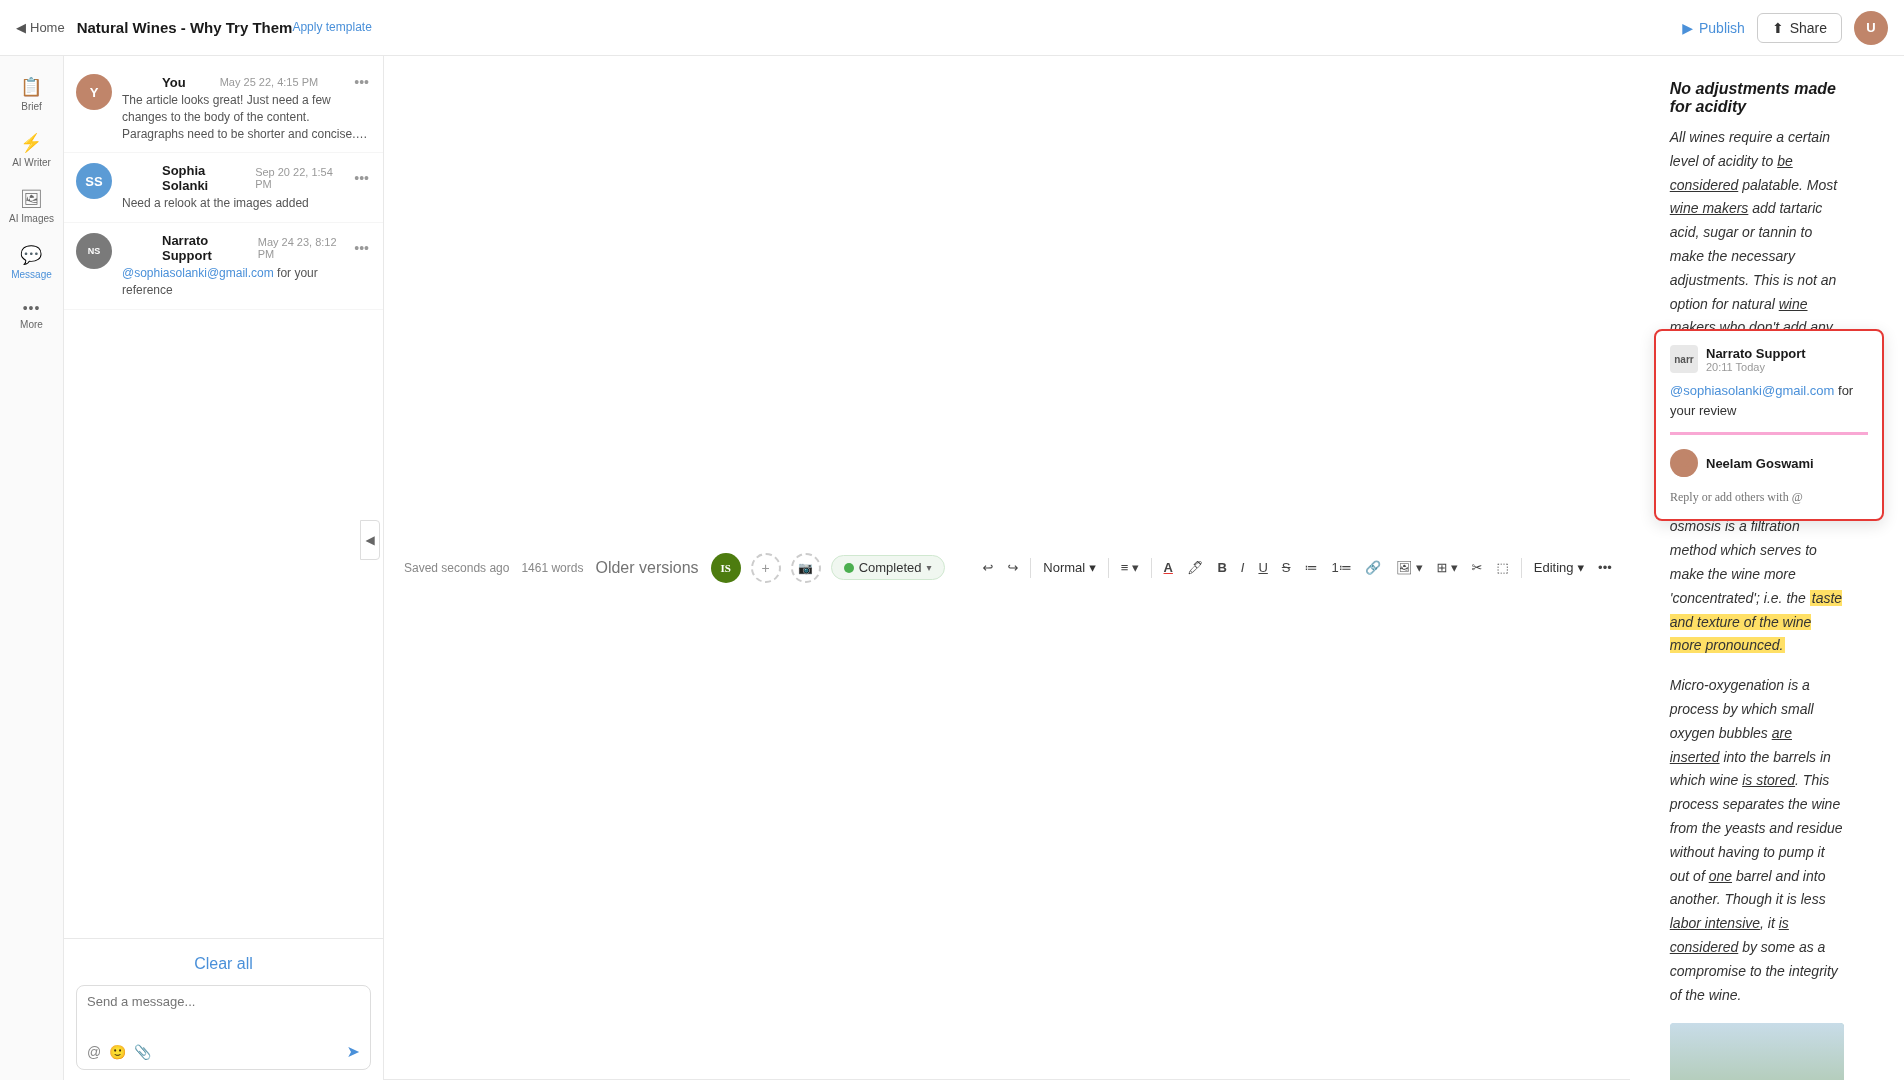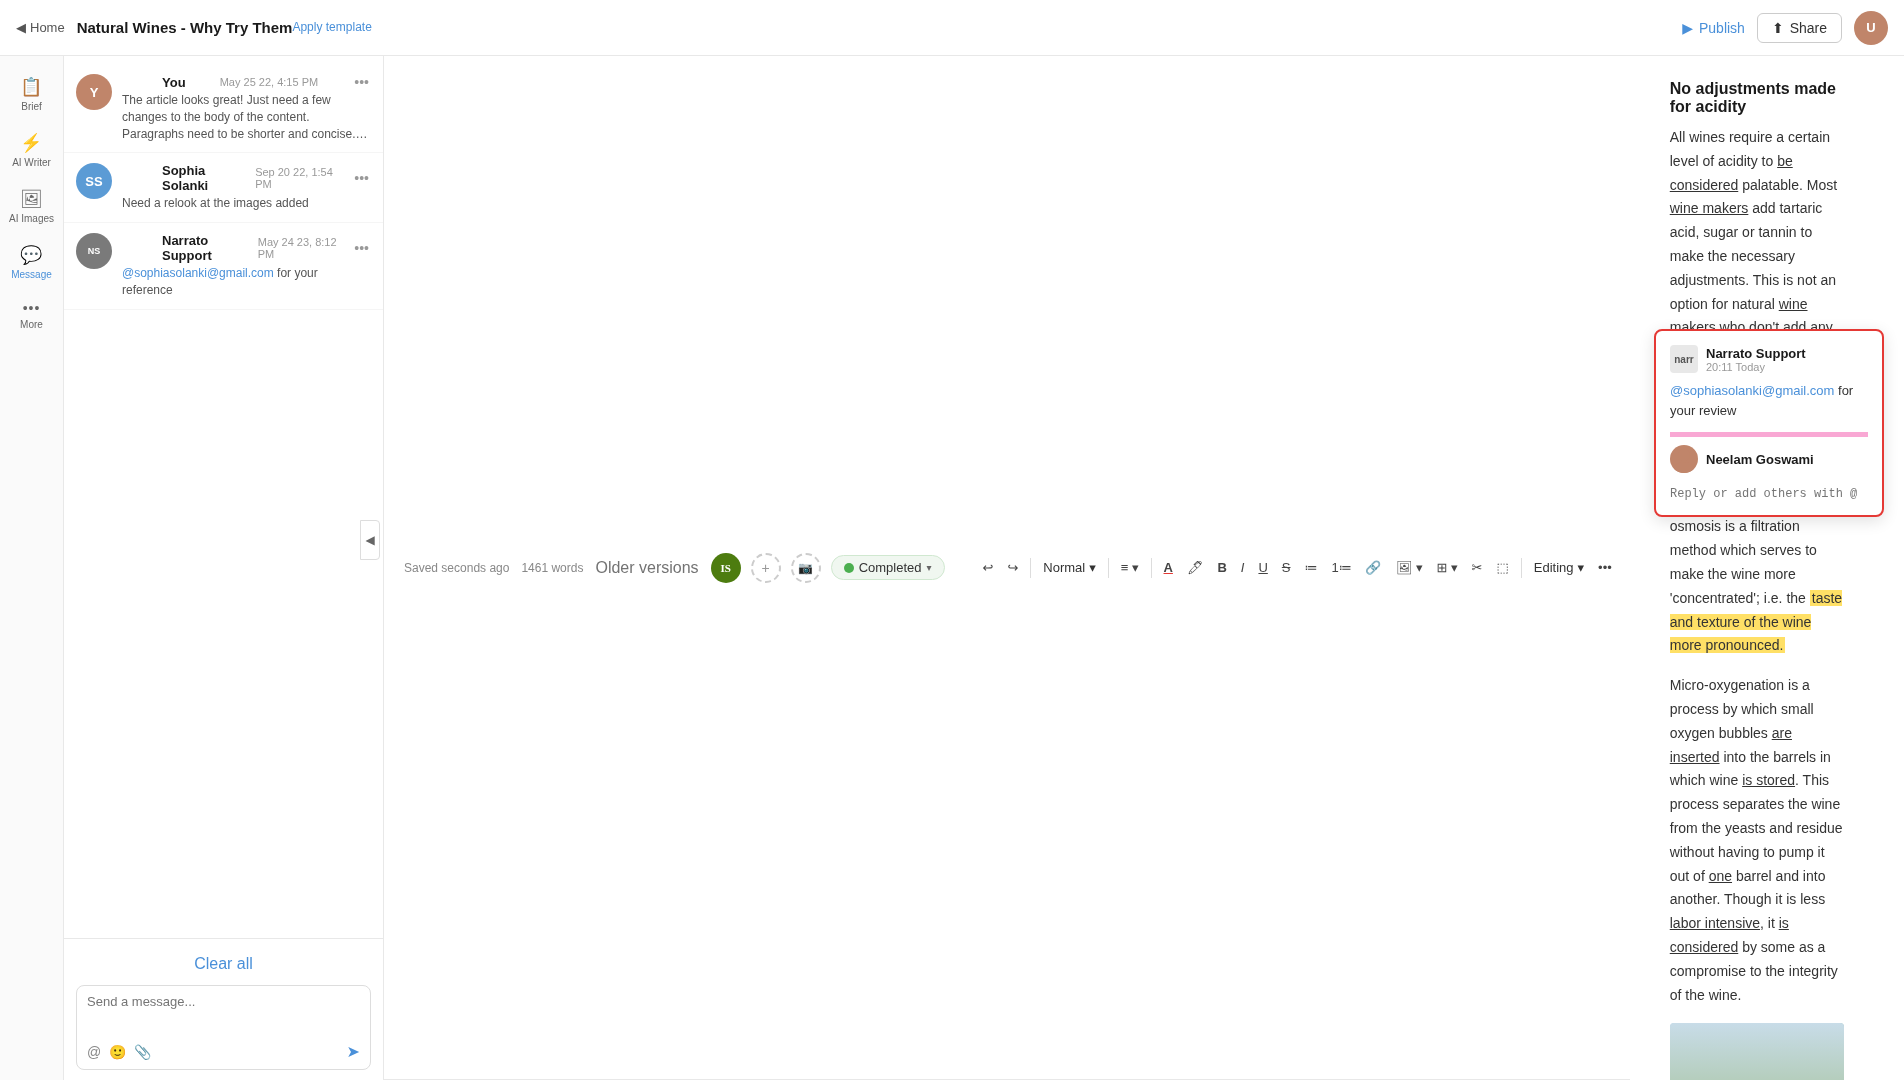--- a/index.html
+++ b/index.html
@@ -61,41 +61,41 @@
     .chevron-down { font-size: 10px; color: #666; }
 
     
     .editor-toolbar { display: flex; align-items: center; padding: 4px 12px; border-bottom: 1px solid #e8e8e8; gap: 2px; flex-shrink: 0; flex-wrap: wrap; }
     .toolbar-btn { padding: 4px 6px; border: none; background: none; cursor: pointer; color: #444; font-size: 13px; border-radius: 4px; display: flex; align-items: center; gap: 2px; }
     .toolbar-divider { width: 1px; height: 20px; background: #ddd; margin: 0 4px; }
     .toolbar-select { display: flex; align-items: center; gap: 4px; border: none; background: none; cursor: pointer; font-size: 13px; color: #333; padding: 4px 6px; border-radius: 4px; }
     .editing-label { display: flex; align-items: center; gap: 4px; font-size: 13px; color: #333; cursor: pointer; padding: 4px 6px; border-radius: 4px; }
 
     
-    .editor-content { flex: 1; overflow-y: auto; padding: 24px 60px 24px 40px; max-width: 900px; width: 100%; }
+    .editor-content { flex: 1; overflow-y: auto; padding: 24px 60px 24px 40px; max-width: 900px; width: 100%; font-style: italic; }
     .editor-content h2 { font-size: 16px; font-weight: 700; margin-bottom: 10px; color: #1a1a1a; }
     .editor-content p { font-size: 14px; color: #333; line-height: 1.7; margin-bottom: 16px; }
     .underline-link { text-decoration: underline; }
     .highlight-yellow { background: #ffe066; padding: 0 2px; }
 
     .editor-image { width: 100%; max-width: 660px; height: 380px; background: linear-gradient(160deg, #b8d4e8 0%, #7aab78 40%, #4a7a48 70%, #2a3a2a 100%); border-radius: 4px; margin-top: 8px; position: relative; overflow: hidden; display: flex; align-items: flex-end; }
     .image-overlay { width: 100%; height: 80px; background: linear-gradient(transparent, rgba(0,0,0,0.6)); }
 
     
     .collapse-btn { position: absolute; left: 360px; top: 50%; transform: translateY(-50%); width: 20px; height: 40px; background: #fff; border: 1px solid #ddd; border-radius: 0 4px 4px 0; cursor: pointer; display: flex; align-items: center; justify-content: center; color: #666; font-size: 12px; z-index: 10; }
 
     
     .comment-popup { position: absolute; right: 20px; top: 273px; width: 230px; background: #fff; border: 2px solid #e53935; border-radius: 8px; box-shadow: 0 4px 16px rgba(0,0,0,0.12); padding: 14px; z-index: 20; }
     .comment-header { display: flex; align-items: center; gap: 8px; margin-bottom: 8px; }
     .comment-logo { width: 28px; height: 28px; border-radius: 4px; background: #e8e8e8; display: flex; align-items: center; justify-content: center; font-size: 12px; font-weight: 700; color: #666; }
     .comment-author { font-size: 13px; font-weight: 600; color: #1a1a1a; }
     .comment-time { font-size: 11px; color: #999; }
     .comment-text { font-size: 13px; color: #333; line-height: 1.5; margin-bottom: 12px; }
     .comment-email { color: #4a90d9; }
-    .comment-reply-area { display: flex; align-items: center; gap: 8px; border-top: 5px solid #f9a8d4; padding-top: 8px; }
+    .comment-reply-area { display: flex; align-items: center; gap: 8px; border-top: 3px solid #f9a8d4; padding-top: 14px; }
     .comment-user-avatar { width: 28px; height: 28px; border-radius: 50%; background: #c0856a; overflow: hidden; flex-shrink: 0; }
 
     .scrollbar-thin::-webkit-scrollbar { width: 4px; }
     .scrollbar-thin::-webkit-scrollbar-thumb { background: #ccc; border-radius: 2px; }
   </style>
 </head>
 <body>
 
 <div class="topbar">
   <div class="back-btn">
@@ -318,20 +318,20 @@
           <div style="display:flex;align-items:center;gap:8px;width:100%;">
             <div class="comment-user-avatar">
               <svg viewBox="0 0 28 28" width="28" height="28">
                 <circle cx="14" cy="10" r="6" fill="#c0856a"></circle>
                 <ellipse cx="14" cy="24" rx="10" ry="7" fill="#c0856a"></ellipse>
               </svg>
             </div>
             <div style="font-size:13px;font-weight:600;color:#1a1a1a;">Neelam Goswami</div>
           </div>
           <div style="width:100%;padding-top:6px;">
-            <input type="text" style="width: 100%; border: none; outline: none; font-size: 12px; color: #ef4444; font-family: Liberation Mono, monospace;" placeholder="Reply or add others with @">
+            <input type="text" style="width: 100%; border: none; outline: none; font-size: 12px; color: #ef4444; font-family: Liberation Serif, serif;" placeholder="Reply or add others with @">
           </div>
         </div>
       </div>
     </div>
 
   </div>
 </div>
 
 </body></html>

